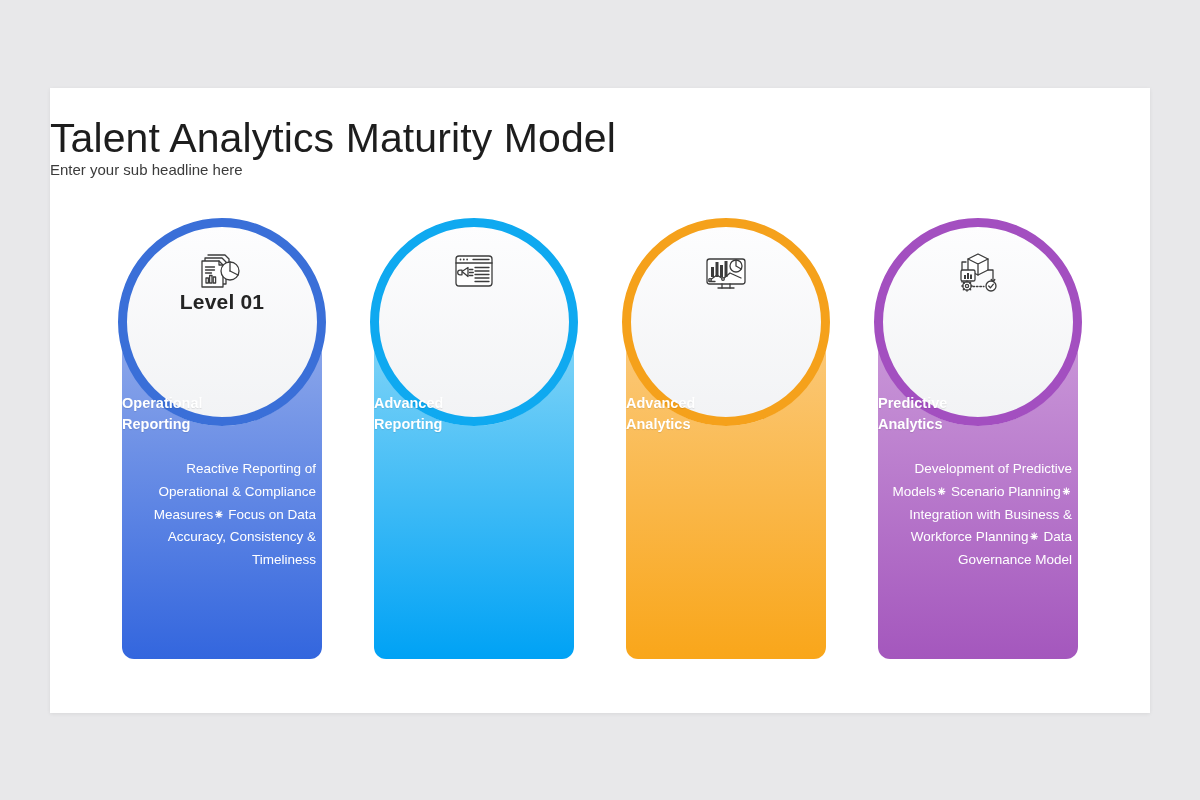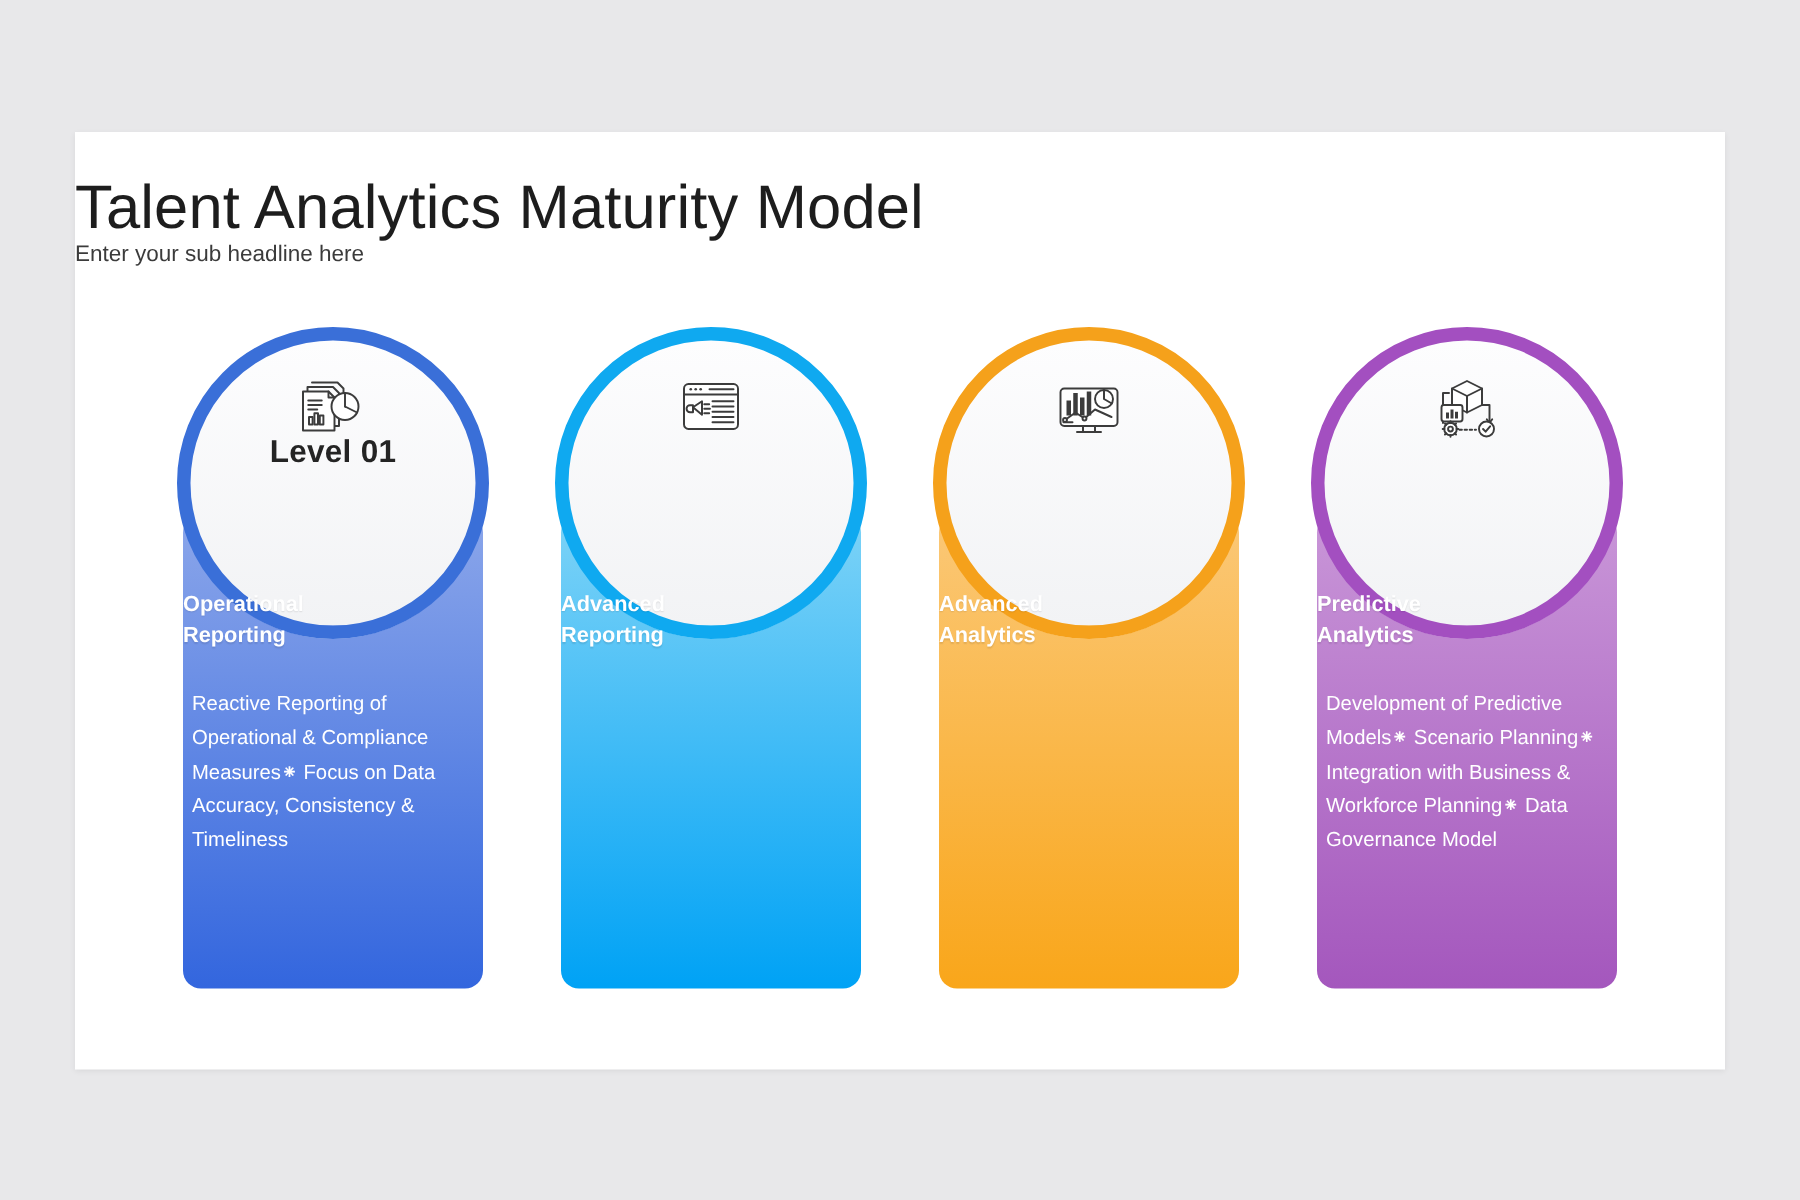--- a/index.html
+++ b/index.html
@@ -146,21 +146,21 @@
     text-shadow: 0 1px 1px rgba(0,0,0,0.10);
     margin-top: 28px;
   }
 
   
   .desc {
     position: absolute;
     top: 240px;
     left: 10px;
     width: 188px;
-    text-align: left;
+    text-align: right;
     font-size: 13.5px;
     line-height: 1.69;
     color: #ffffff;
     z-index: 6;
   }
 </style>
 </head>
 <body style="background: rgb(232, 232, 234);">
 
 <div class="slide" style="background: rgb(255, 255, 255);">

